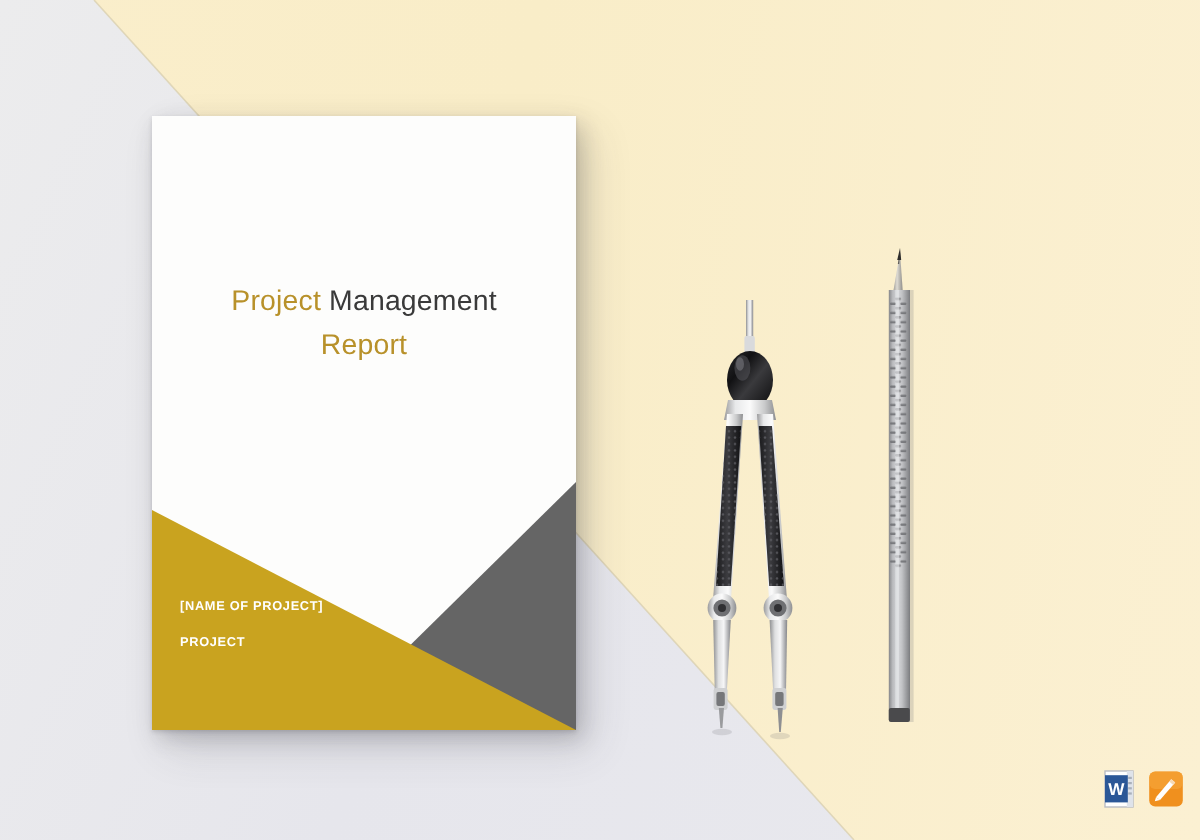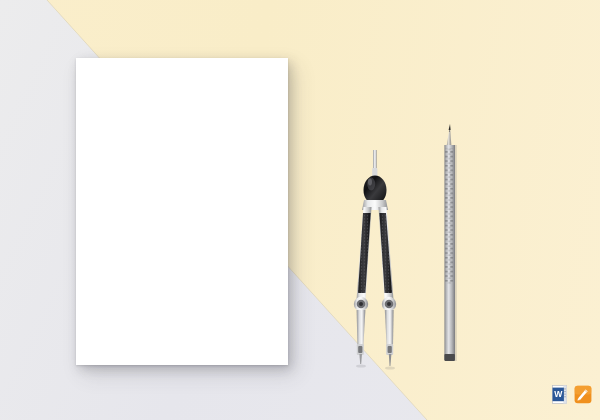--- a/index.html
+++ b/index.html
@@ -135,20 +135,35 @@
 
   <div class="bg-base"></div>
   <div class="bg-cream"></div>
 
   <svg class="bg-diag-line" width="600" height="420" viewBox="0 0 600 420">
     <line x1="47" y1="0" x2="427" y2="420" stroke="#d9cfae" stroke-width="0.8" opacity="0.75"></line>
   </svg>
 
   <div class="page-shadow"></div>
 
+  <div class="page">
+
+    <div class="cover-gray"></div>
+    <div class="cover-gold"></div>
+
+    <div class="cover-title">
+      <span class="t-gold">Project</span><span> </span><span class="t-dark">Management</span>
+      <span class="title-line2 t-gold">Report</span>
+    </div>
+
+    <div class="cover-footer">
+      <div class="cf-line">[NAME OF PROJECT]</div>
+      <div class="cf-line">PROJECT</div>
+    </div>
+  </div>
 
   <svg class="compass" viewBox="0 0 90 225">
     <defs>
       <linearGradient id="metal" x1="0" y1="0" x2="1" y2="0">
         <stop offset="0%" stop-color="#9a9a9c"></stop>
         <stop offset="22%" stop-color="#e8e9ea"></stop>
         <stop offset="50%" stop-color="#fbfbfb"></stop>
         <stop offset="78%" stop-color="#c9cacb"></stop>
         <stop offset="100%" stop-color="#8e8f91"></stop>
       </linearGradient>

